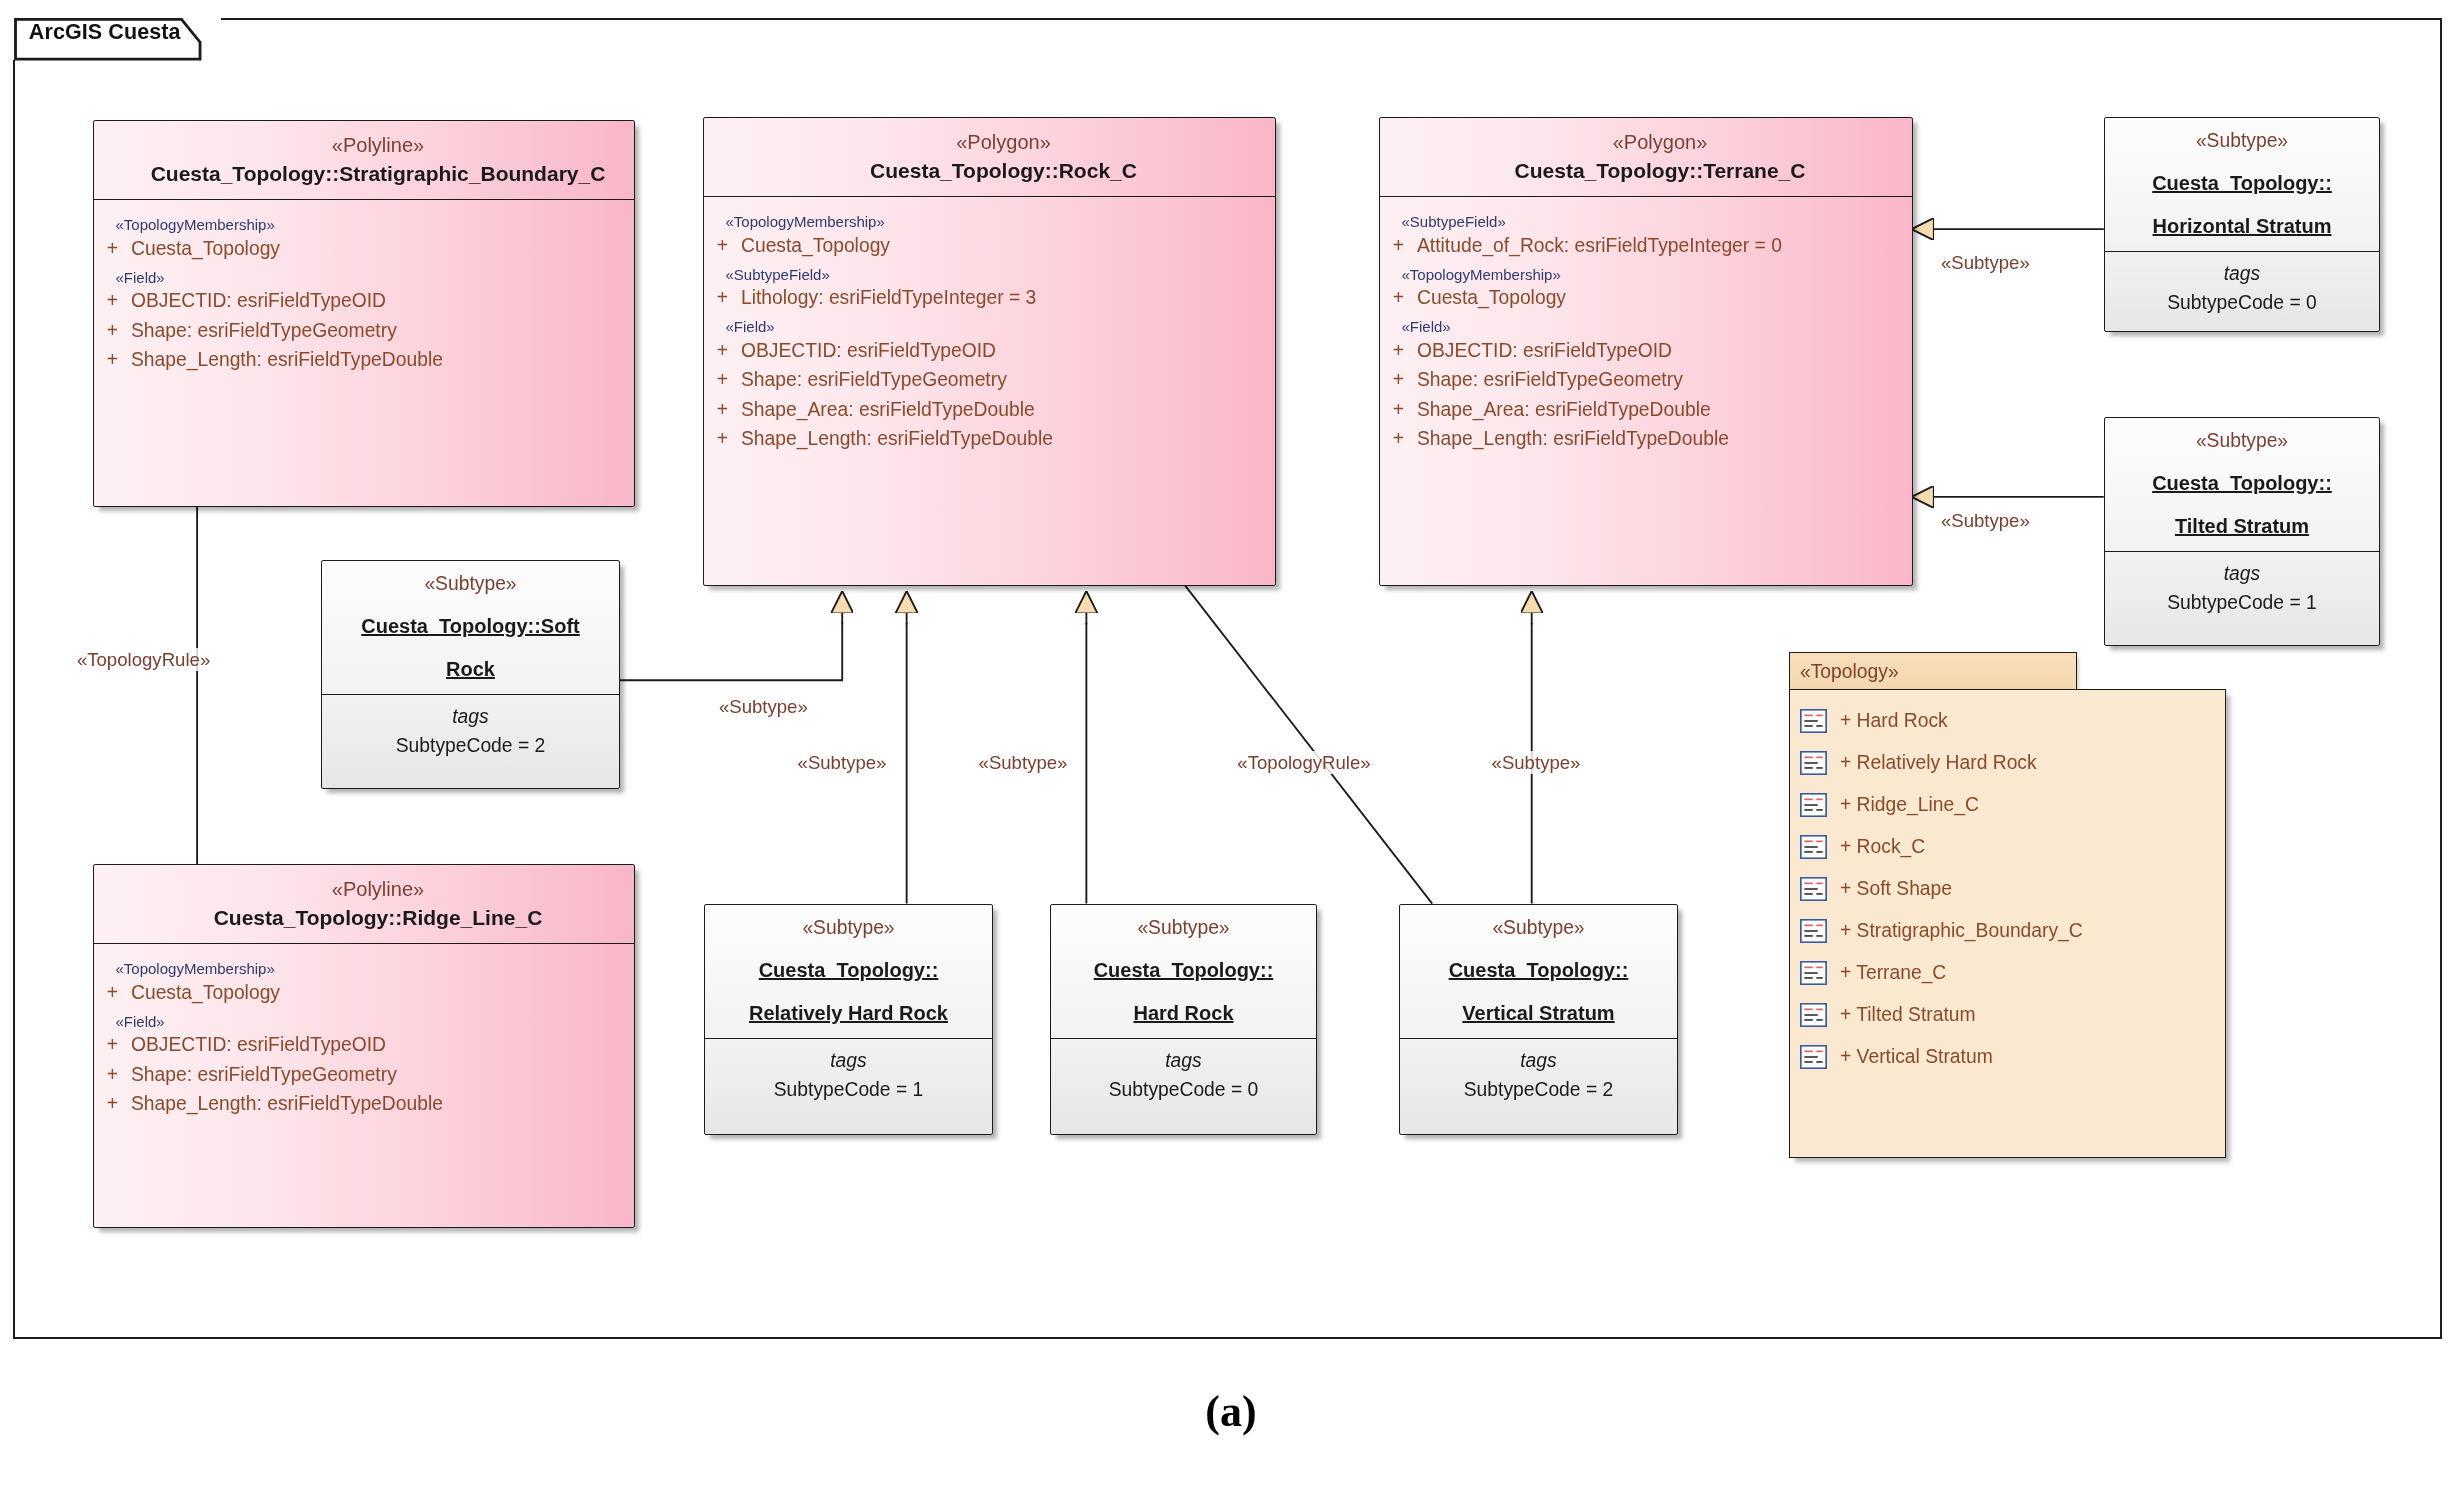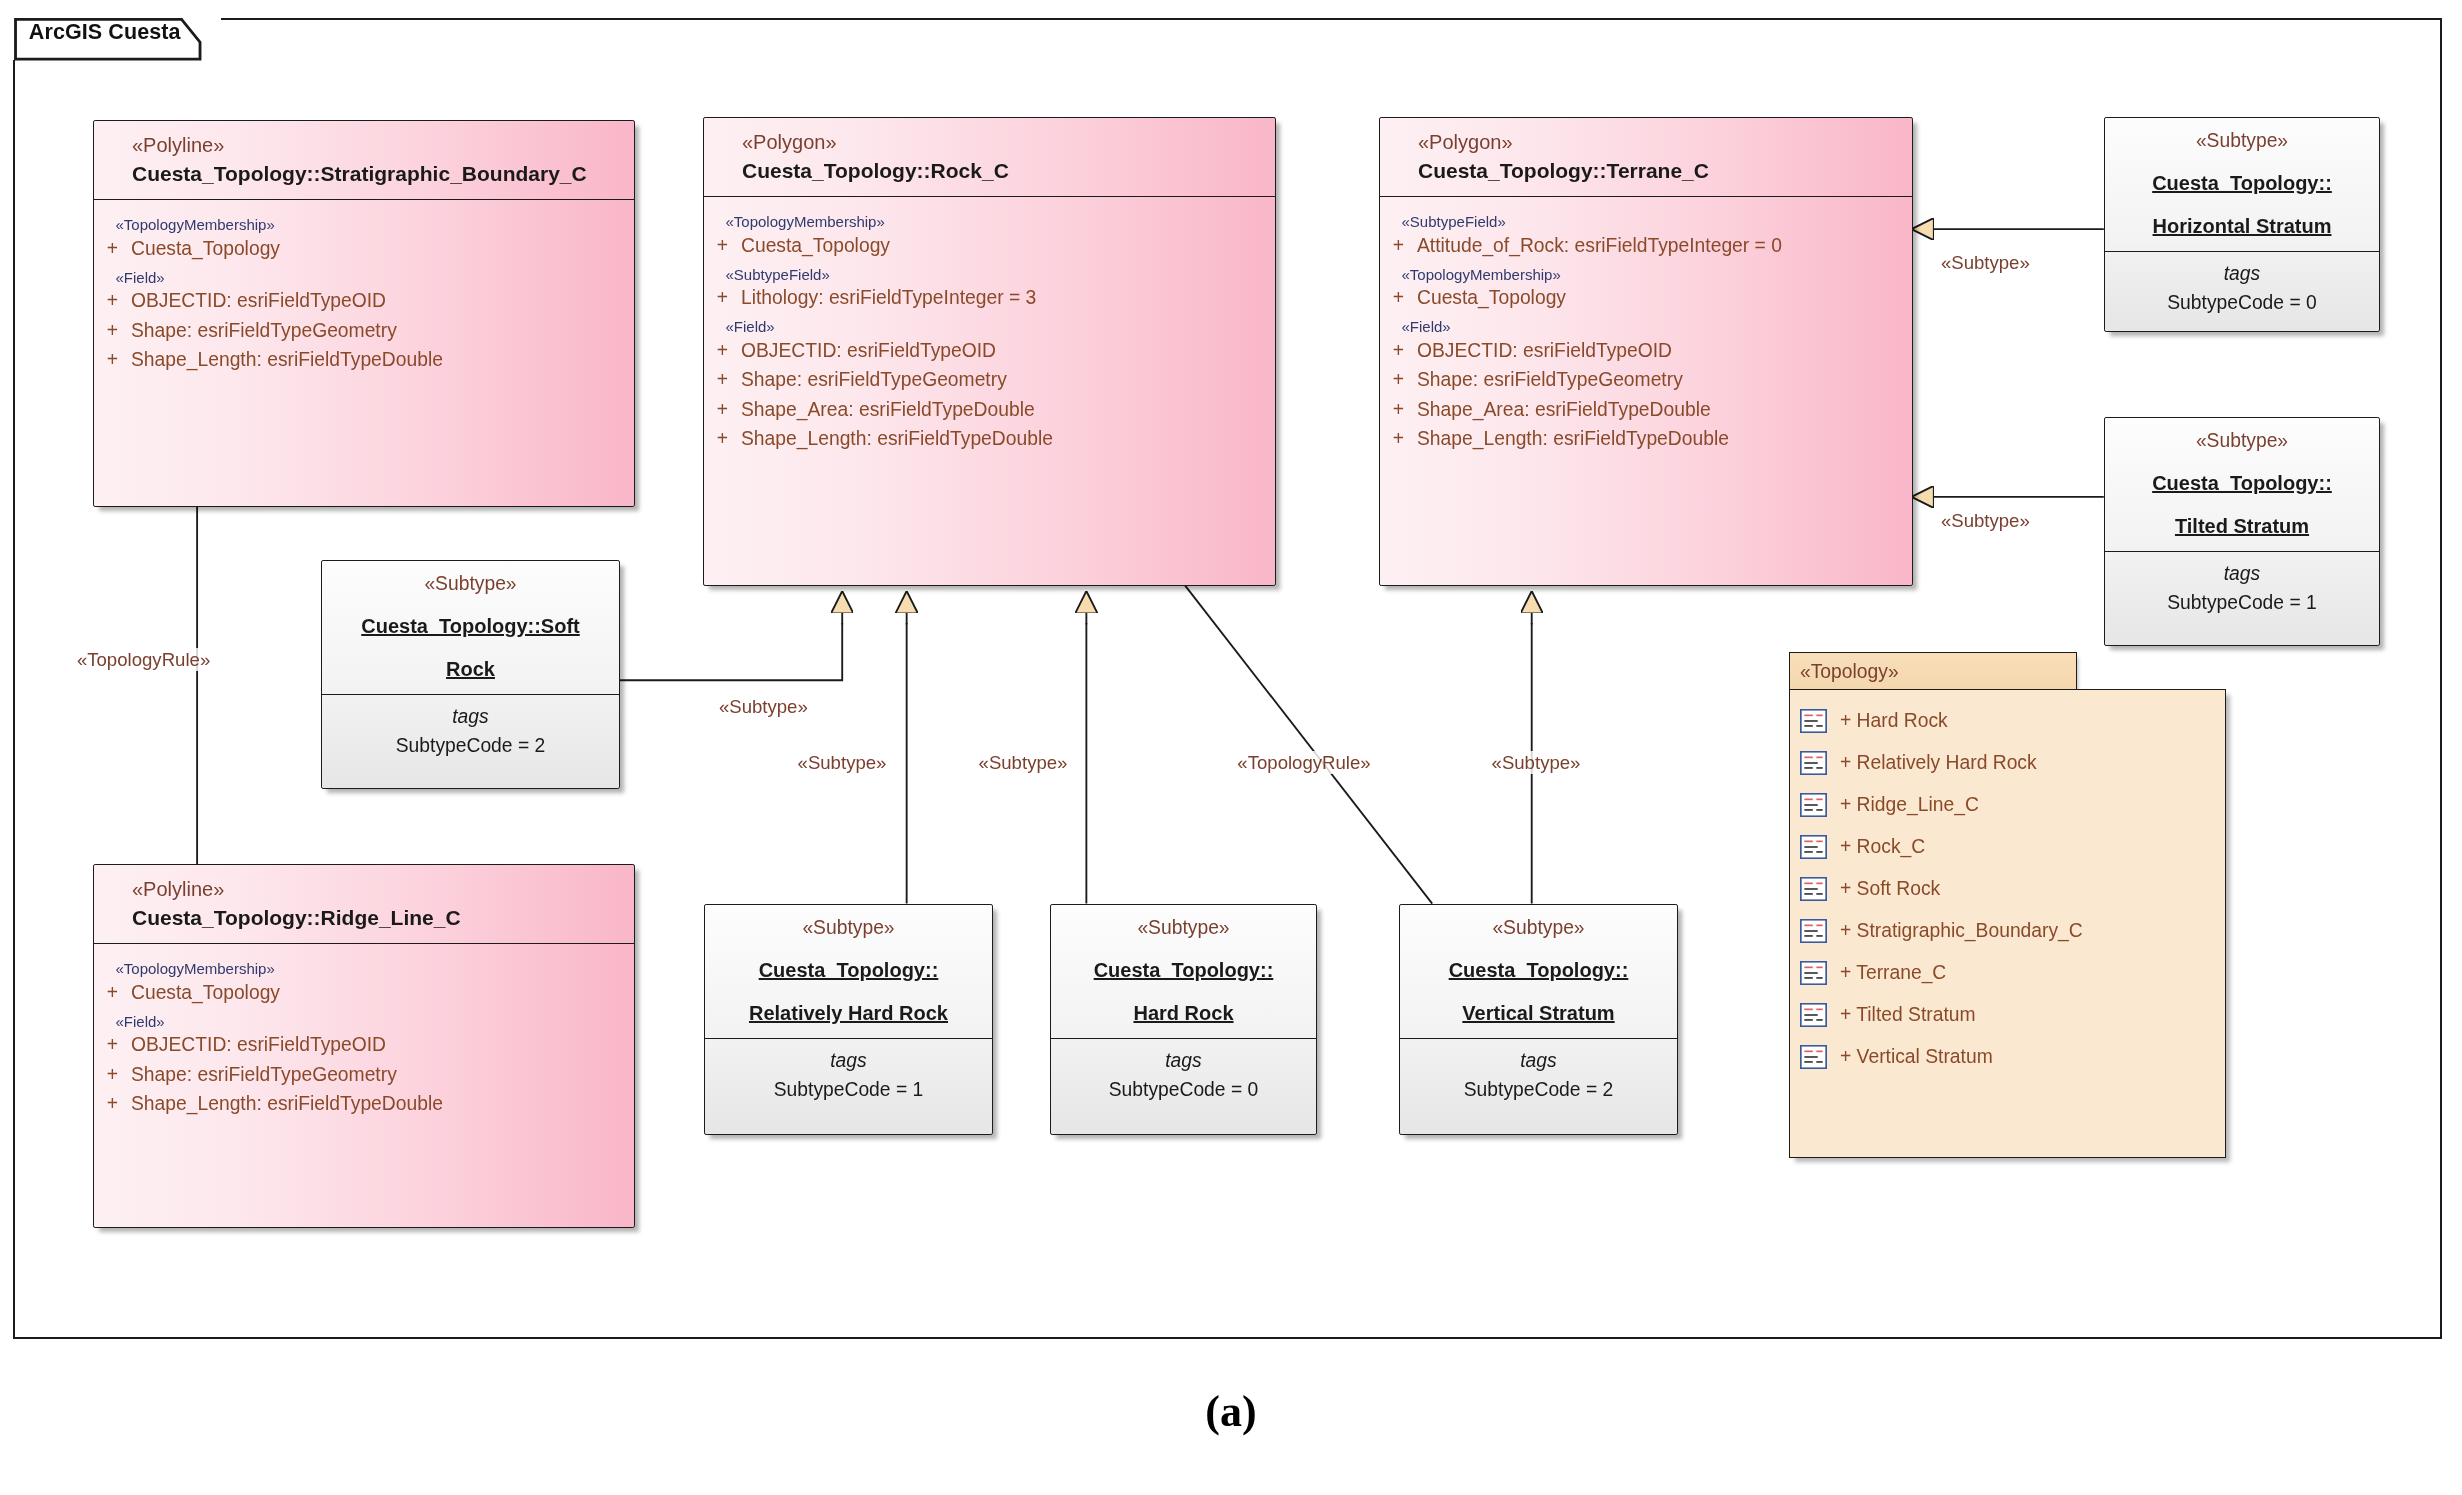--- a/index.html
+++ b/index.html
@@ -20,21 +20,21 @@
   #wires{position:absolute;left:0;top:0;width:2462px;height:1495px;z-index:1;
          pointer-events:none;}
 
   
   .node{position:absolute;box-sizing:border-box;z-index:3;
         border:1.8px solid #1b1b1b;border-radius:2.1px;
         box-shadow:5px 5px 4.3px -1.4px rgba(0,0,0,.30);}
 
   
   .cls{background:linear-gradient(to right,#fdf0f3 0%,#fde7ec 28%,#fcd2dd 62%,#f9b6c9 100%);}
-  .cls .hdr{padding:11.5px 10px 11.5px;margin-left:28px;}
+  .cls .hdr{padding:11.5px 10px 11.5px;text-align:center;margin-left:28px;}
   .cls .hdr .ster{font-size:20px;color:#7a3f2e;line-height:1.28;}
   .cls .hdr .nm{font-size:21px;font-weight:bold;color:#1a1a1a;line-height:1.3;
                 margin-top:2.1px;}
   .cls .divider{border-top:1.8px solid #1b1b1b;}
   .cls .body{padding:10.7px 0 11.5px 0;}
   .cls .grp{font-size:15px;color:#2f3a6e;font-weight:400;margin:5.7px 0 2.9px 21.5px;}
   .cls .attr{font-size:19.3px;color:#8a4a2a;margin:2.9px 0 2.9px 0;display:flex;
              line-height:1.38;white-space:nowrap;}
   .cls .attr .plus{width:37px;text-align:center;flex:0 0 37px;color:#8a4a2a;}
   .cls .attr .txt{flex:1 1 auto;}
@@ -398,21 +398,21 @@
     <span class="ic">
       <svg width="27" height="24" viewBox="0 0 38 34">
           <rect x="1" y="1" width="36" height="32" fill="#fff" stroke="#3a5a9c" stroke-width="2.5"></rect>
           <line x1="6" y1="9" x2="18" y2="9" stroke="#e06060" stroke-width="2.4"></line>
           <line x1="23" y1="9" x2="32" y2="9" stroke="#e06060" stroke-width="2.4"></line>
           <line x1="6" y1="17" x2="25" y2="17" stroke="#3a3a3a" stroke-width="2.4"></line>
           <line x1="6" y1="24" x2="18" y2="24" stroke="#3a3a3a" stroke-width="2.4"></line>
           <line x1="23" y1="24" x2="32" y2="24" stroke="#3a3a3a" stroke-width="2.4"></line>
         </svg>
     </span>
-    <span class="lb">+ Soft Rock</span>
+    <span class="lb">+ Soft Shape</span>
   </div>
   <div class="topo-item">
     <span class="ic">
       <svg width="27" height="24" viewBox="0 0 38 34">
           <rect x="1" y="1" width="36" height="32" fill="#fff" stroke="#3a5a9c" stroke-width="2.5"></rect>
           <line x1="6" y1="9" x2="18" y2="9" stroke="#e06060" stroke-width="2.4"></line>
           <line x1="23" y1="9" x2="32" y2="9" stroke="#e06060" stroke-width="2.4"></line>
           <line x1="6" y1="17" x2="25" y2="17" stroke="#3a3a3a" stroke-width="2.4"></line>
           <line x1="6" y1="24" x2="18" y2="24" stroke="#3a3a3a" stroke-width="2.4"></line>
           <line x1="23" y1="24" x2="32" y2="24" stroke="#3a3a3a" stroke-width="2.4"></line>

